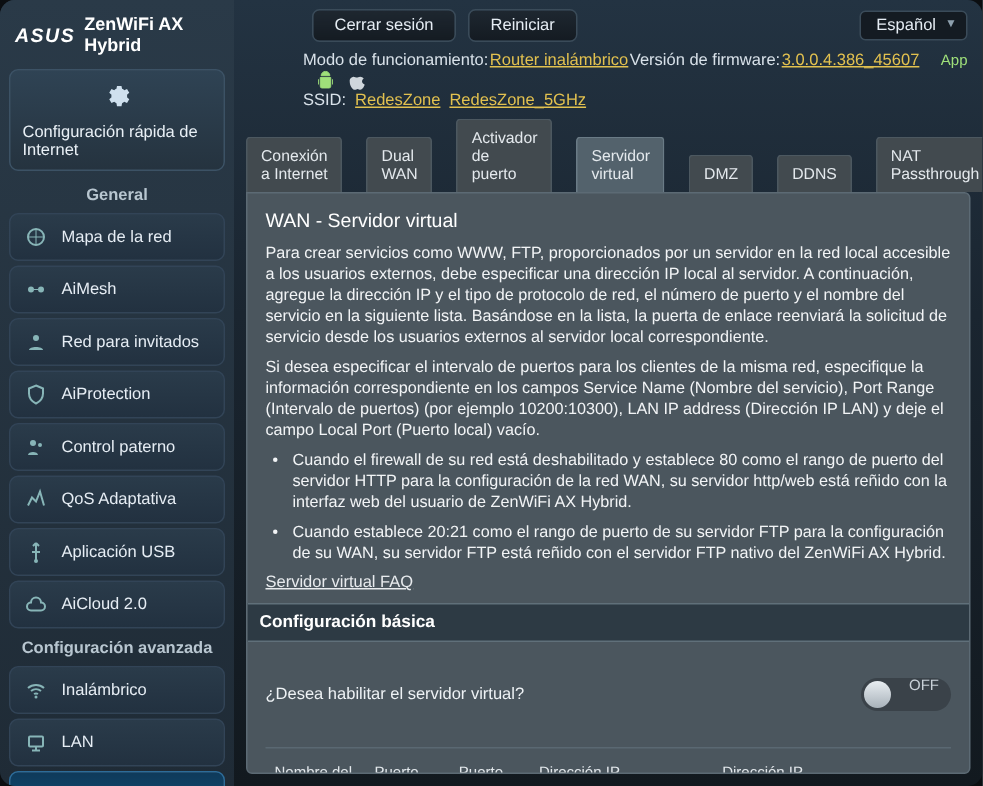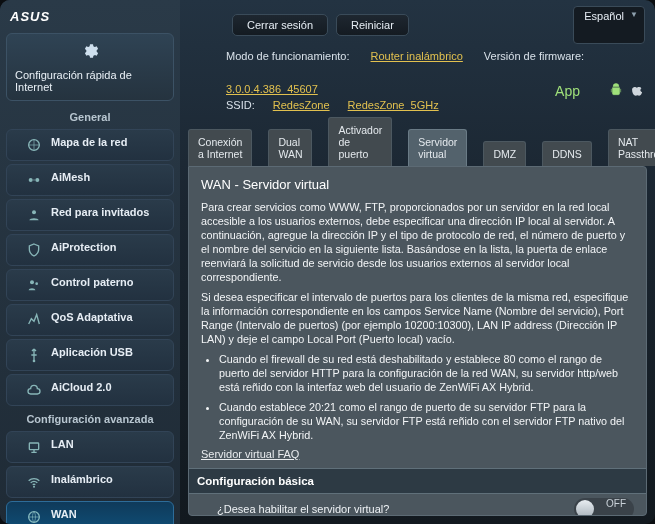--- a/index.html
+++ b/index.html
@@ -1,66 +1,67 @@
 <!DOCTYPE html>
 <html><head>
 <meta charset="utf-8">
 <style>
 *{margin:0;padding:0;box-sizing:border-box;font-family:Arial,Helvetica,sans-serif;}
 body{background:#0b0e11;color:#fff;font-size:11px;overflow:hidden;}
 .app{width:655px;height:524px;display:flex;background:linear-gradient(180deg,#233342 0%,#1a2530 40%,#12191f 100%);border-radius:10px;overflow:hidden;margin:0 auto;}
-.side{width:180px;background:linear-gradient(180deg,#2a3a48 0%,#1f2b36 100%);display:flex;flex-direction:column;padding:4px 4px 0 4px;}
+.side{width:156px;background:linear-gradient(180deg,#2a3a48 0%,#1f2b36 100%);display:flex;flex-direction:column;padding:4px 4px 0 4px;}
 .brand{display:flex;align-items:center;gap:6px;padding:5px 6px;}
 .brand .alogo{font-weight:bold;font-style:italic;letter-spacing:1px;color:#fff;font-size:13px;font-family:Arial;}
 .brand .model{color:#fff;font-size:12px;font-weight:bold;}
 .qs{margin:4px 2px 6px 2px;background:linear-gradient(180deg,#2f4354,#25333f);border:1px solid #3c5265;border-radius:6px;padding:7px 8px;display:flex;align-items:center;gap:8px;cursor:pointer;flex-direction:column;}
 .qs .ic{width:20px;height:20px;display:flex;align-items:center;justify-content:center;}
 .qs .lbl{color:#e9f0f6;font-size:11px;line-height:12px;}
 .sec-title{color:#b8c6d0;font-size:11px;text-align:center;padding:4px 0 6px 0;font-weight:bold;}
-.navitem{margin:0 2px 3px 2px;background:linear-gradient(180deg,#2a3b4a,#223140);border:1px solid #324457;border-radius:6px;padding:6px 18px;display:flex;align-items:flex-start;gap:8px;cursor:pointer;min-height:30px;font-weight:bold;}
+.navitem{margin:0 2px 3px 2px;background:linear-gradient(180deg,#2a3b4a,#223140);border:1px solid #324457;border-radius:6px;padding:6px 8px;display:flex;align-items:center;gap:8px;cursor:pointer;min-height:30px;}
 .navitem .ic{width:18px;height:18px;opacity:.85;display:flex;align-items:center;justify-content:center;}
 .navitem .lbl{color:#e6edf4;font-size:11px;}
 .navitem.active{background:linear-gradient(180deg,#0f3a5a,#0f4f78);border-color:#2d6c99;}
 .main{flex:1;display:flex;flex-direction:column;min-width:0;}
 .topbar{display:flex;align-items:center;padding:6px 10px 3px 6px;gap:8px;}
 .btn-dark{background:linear-gradient(180deg,#1e2730,#141b22);border:1px solid #3a4b59;color:#e6edf4;border-radius:5px;padding:4px 14px;font-size:11px;cursor:pointer;text-align:right;}
 .lang{margin-left:auto;display:flex;align-items:center;gap:6px;}
-.lang .sel{background:#141b22;border:1px solid #3a4b59;border-radius:4px;padding:3px 20px 21px 10px;font-size:11px;color:#e6edf4;position:relative;cursor:pointer;}
+.lang .sel{background:#141b22;border:1px solid #3a4b59;border-radius:4px;padding:3px 20px 3px 10px;font-size:11px;color:#e6edf4;position:relative;cursor:pointer;}
 .lang .sel:after{content:"▼";position:absolute;right:6px;font-size:8px;color:#8ea0ae;}
 .infoline{padding:3px 10px 6px 46px;font-size:11px;color:#d8e1e9;}
 .infoline a{color:#e2c14f;text-decoration:underline;cursor:pointer;}
-.infoline .row{display:flex;flex-wrap:wrap;gap:21px;align-items:flex-start;}
-.infoline .row2{display:flex;gap:18px;text-align:center;}
-.applink{color:#9fe07a;text-decoration:none;font-size:14px;}
+.infoline .row{display:flex;flex-wrap:wrap;gap:1px;align-items:flex-end;}
+.infoline .row2{display:flex;gap:6px;text-align:center;}
+.applink{color:#9fe07a;text-decoration:none;font-size:10px;}
 .appicons{display:flex;gap:8px;margin-left:8px;}
 .tabs{display:flex;gap:16px;padding:0 8px;align-items:flex-end;}
 .tab{background:#424a4f;color:#e4e9ed;font-size:10.5px;padding:6px 9px;border:1px solid #4c5860;border-bottom:none;border-radius:3px 3px 0 0;cursor:pointer;}
 .tab.active{background:#53626c;border-color:#6a7b86;}
 .panel{margin:0 8px 8px 8px;background:#4b565e;border:1px solid #5c6a74;border-radius:0 4px 4px 4px;padding:10px 12px;flex:1;overflow:hidden;}
 .panel h2{color:#fff;font-size:13px;font-weight:normal;margin-bottom:8px;}
 .panel p{color:#f2f4f6;font-size:10.8px;line-height:14px;margin-bottom:6px;}
 .panel ul{padding-left:18px;margin:6px 0;}
 .panel li{color:#f2f4f6;font-size:10.8px;line-height:14px;margin-bottom:6px;list-style:disc;}
 .faq{color:#e8ebee;text-decoration:underline;font-size:11px;cursor:pointer;}
 .subbar{background:#2d3a44;color:#fff;font-weight:bold;font-size:11.5px;padding:6px 8px;margin:8px -12px 0 -12px;border-top:1px solid #60707a;border-bottom:1px solid #60707a;}
-.cfgrow{display:flex;align-items:center;padding:4px 0;border-bottom:1px solid #5a6872;margin-left:16px;}
+.cfgrow{display:flex;align-items:center;padding:24px 0;border-bottom:1px solid #5a6872;}
 .cfgrow .q{flex:1;color:#eef2f5;font-size:11px;}
 .toggle{width:60px;height:22px;background:#3a4249;border-radius:11px;position:relative;cursor:pointer;display:flex;align-items:flex-start;justify-content:flex-end;padding-right:8px;color:#c9d1d8;font-size:10px;}
 .toggle:before{content:"";position:absolute;left:2px;top:2px;width:18px;height:18px;background:linear-gradient(180deg,#e8edf1,#a8b2ba);border-radius:50%;}
 .tbl{width:100%;margin-top:4px;}
 .tbl th{color:#e3e8ec;font-size:10px;font-weight:normal;padding:5px 4px;text-align:left;border-bottom:1px solid #5a6872;}
 svg{display:block;}
 </style>
 </head>
 <body>
 
 <div class="app">
   <div class="side">
     <div class="brand">
       <span class="alogo">ASUS</span>
+      <span class="model">ZenWiFi AX Hybrid</span>
     </div>
     <div class="qs">
       <span class="ic">
           <svg width="18" height="18" viewBox="0 0 24 24">
             <path fill="#cfe0ee" d="M12 8a4 4 0 104 4 4 4 0 00-4-4zm9 4a7 7 0 00-.1-1.2l2-1.6-2-3.4-2.4 1a7 7 0 00-2-1.2L16 3h-4l-.5 2.6a7 7 0 00-2 1.2l-2.4-1-2 3.4 2 1.6A7 7 0 007 12a7 7 0 00.1 1.2l-2 1.6 2 3.4 2.4-1a7 7 0 002 1.2L12 21h4l.5-2.6a7 7 0 002-1.2l2.4 1 2-3.4-2-1.6A7 7 0 0021 12z"></path>
           </svg>
         </span>
       <span class="lbl">Configuración rápida de Internet</span>
     </div>
     <div class="sec-title">General</div>
@@ -135,34 +136,34 @@
             </svg>
           </span>
           <span class="lbl">AiCloud 2.0</span>
         </div>
       </div>
     <div class="sec-title">Configuración avanzada</div>
     <div id="nav-adv">
         <div class="navitem">
           <span class="ic">
             <svg width="16" height="16" viewBox="0 0 24 24">
+              <path d="M4 10a12 12 0 0116 0M7 13a8 8 0 0110 0M10 16a4 4 0 014 0" fill="none" stroke="#9cc" stroke-width="2"></path>
+              <circle cx="12" cy="19" r="1.5" fill="#9cc"></circle>
+            </svg>
+          </span>
+          <span class="lbl">Inalámbrico</span>
+        </div>
+        <div class="navitem">
+          <span class="ic">
+            <svg width="16" height="16" viewBox="0 0 24 24">
               <rect x="5" y="6" width="14" height="10" rx="1" fill="none" stroke="#9cc" stroke-width="2"></rect>
               <path d="M8 20h8M12 16v4" stroke="#9cc" stroke-width="2"></path>
             </svg>
           </span>
           <span class="lbl">LAN</span>
-        </div>
-        <div class="navitem">
-          <span class="ic">
-            <svg width="16" height="16" viewBox="0 0 24 24">
-              <path d="M4 10a12 12 0 0116 0M7 13a8 8 0 0110 0M10 16a4 4 0 014 0" fill="none" stroke="#9cc" stroke-width="2"></path>
-              <circle cx="12" cy="19" r="1.5" fill="#9cc"></circle>
-            </svg>
-          </span>
-          <span class="lbl">Inalámbrico</span>
         </div>
         <div class="navitem active">
           <span class="ic">
             <svg width="16" height="16" viewBox="0 0 24 24">
               <circle cx="12" cy="12" r="8" fill="none" stroke="#9cc" stroke-width="2"></circle>
               <path d="M4 12h16M12 4c3 3 3 13 0 16M12 4c-3 3-3 13 0 16" fill="none" stroke="#9cc"></path>
             </svg>
           </span>
           <span class="lbl">WAN</span>
         </div>

